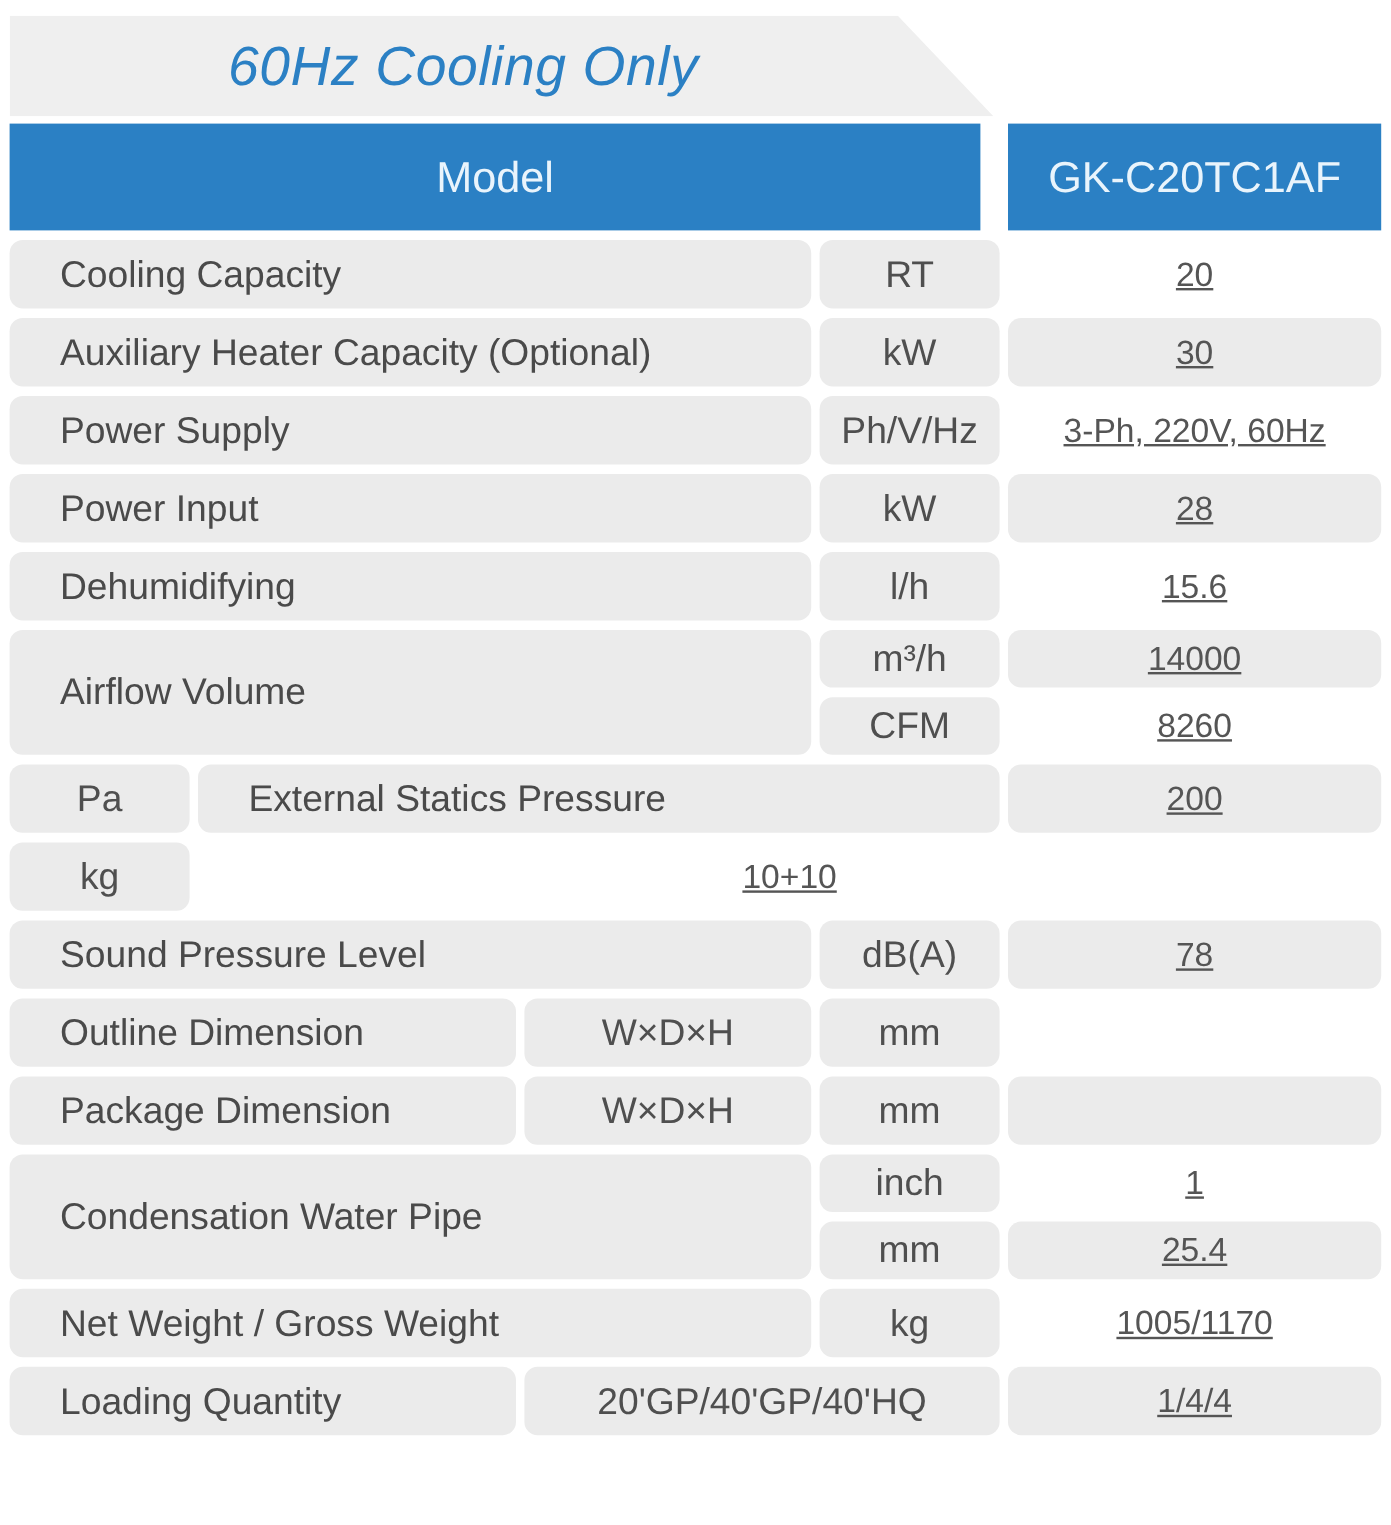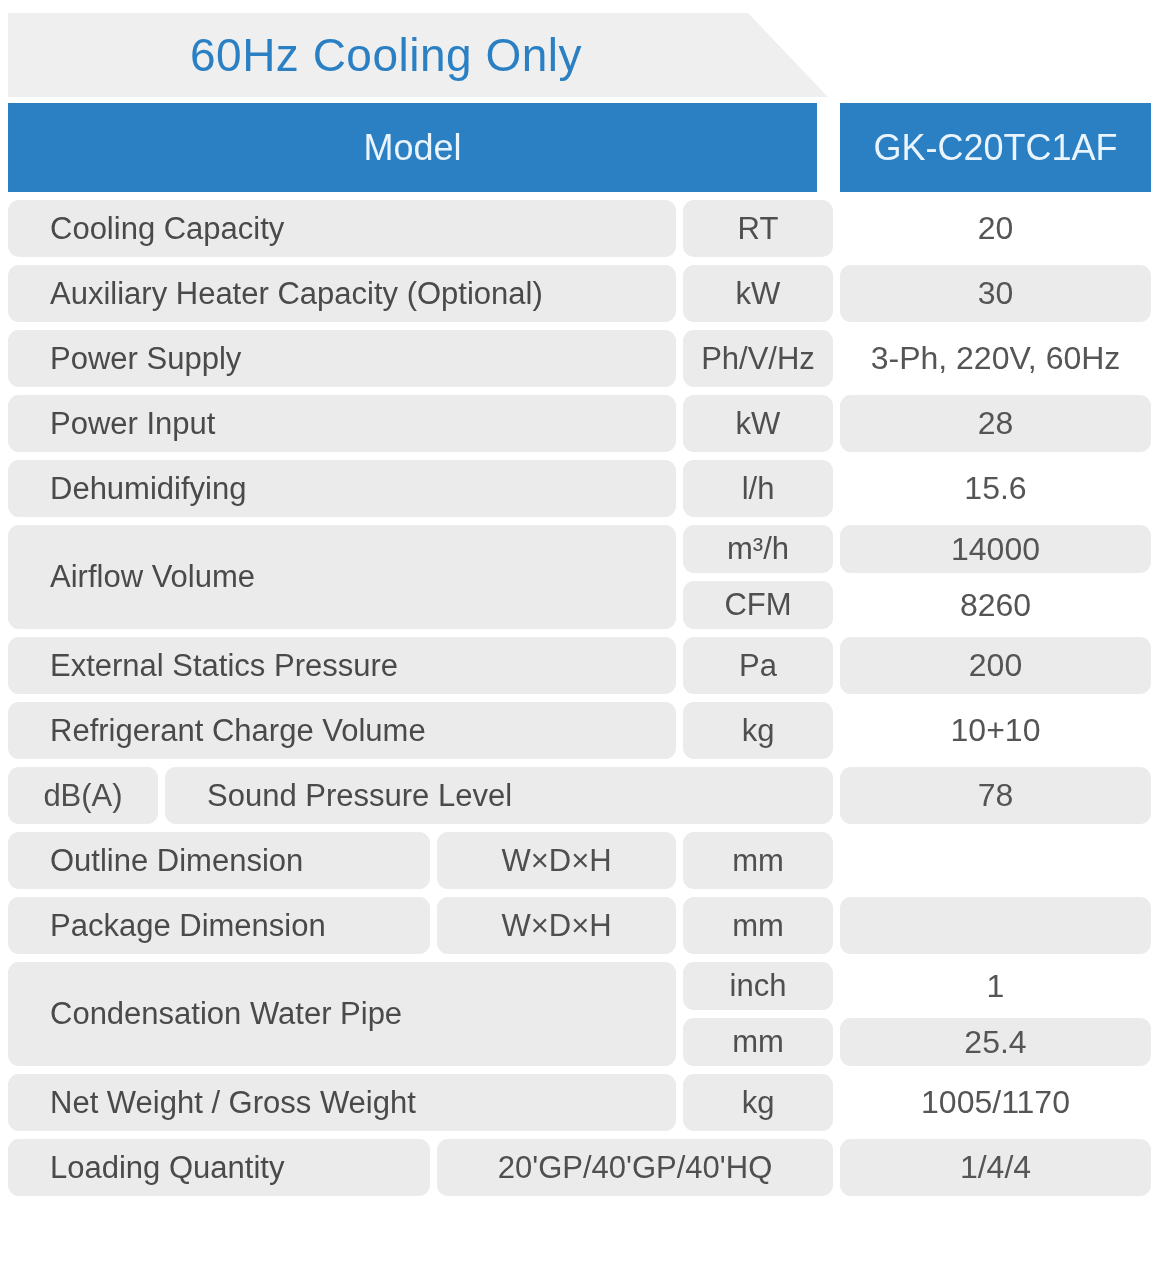--- a/index.html
+++ b/index.html
@@ -19,20 +19,21 @@
     width: 820px;
     height: 84px;
     background: var(--banner_bg, #efefef);
     clip-path: polygon(0 0, calc(100% - 80px) 0, 100% 100%, 0 100%);
     display: flex;
     align-items: center;
     justify-content: center;
     padding-right: 64px;
     box-sizing: border-box;
     margin-bottom: 6px;
+    font-style: italic;
   }
   .banner .title {
     font-size: 46px;
     color: var(--accent_blue, #2b80c4);
     letter-spacing: 0.5px;
     white-space: nowrap;
   }
   
   .hrow {
     display: flex;
@@ -73,22 +74,23 @@
   .cell.label-narrow {
     flex: 0 0 422px;
     justify-content: flex-start;
     padding-left: 42px;
   }
   .cell.dims { flex: 0 0 239px; color: #4f4f4f; }
   .cell.mid  { flex: 0 0 396px; color: #4f4f4f; }
   .cell.unit { flex: 0 0 150px; color: #4f4f4f; }
   .cell.value {
     flex: 1 1 auto;
-    font-size: 32px;
+    font-size: 28px;
     color: var(--value_text, #555555);
+    text-decoration: underline;
   }
   .cell.value.vw { background: #ffffff; }
   .cell.value.vg { background: var(--row_bg, #ebebeb); }
   
   .subcol { flex: 1 1 auto; display: flex; flex-direction: column; gap: 8px; }
   .subrow { display: flex; gap: 7px; height: 57px; }
 </style>
 </head>
 <body>
 
@@ -143,34 +145,33 @@
           <div class="cell value vg">14000</div>
         </div>
         <div class="subrow">
           <div class="cell unit">CFM</div>
           <div class="cell value vw">8260</div>
         </div>
       </div>
     </div>
 
     <div class="band">
+      <div class="cell unit">Pa</div>
       <div class="cell label">External Statics Pressure</div>
-      <div class="cell unit">Pa</div>
       <div class="cell value vg">200</div>
     </div>
 
     <div class="band">
-      <div class="cell label">Refrigerant Charge Volume</div>
       <div class="cell unit">kg</div>
       <div class="cell value vw">10+10</div>
     </div>
 
     <div class="band">
+      <div class="cell label">Sound Pressure Level</div>
       <div class="cell unit">dB(A)</div>
-      <div class="cell label">Sound Pressure Level</div>
       <div class="cell value vg">78</div>
     </div>
 
     <div class="band">
       <div class="cell label-narrow cell">Outline Dimension</div>
       <div class="cell dims">W×D×H</div>
       <div class="cell unit">mm</div>
       <div class="cell value vw"></div>
     </div>
 

